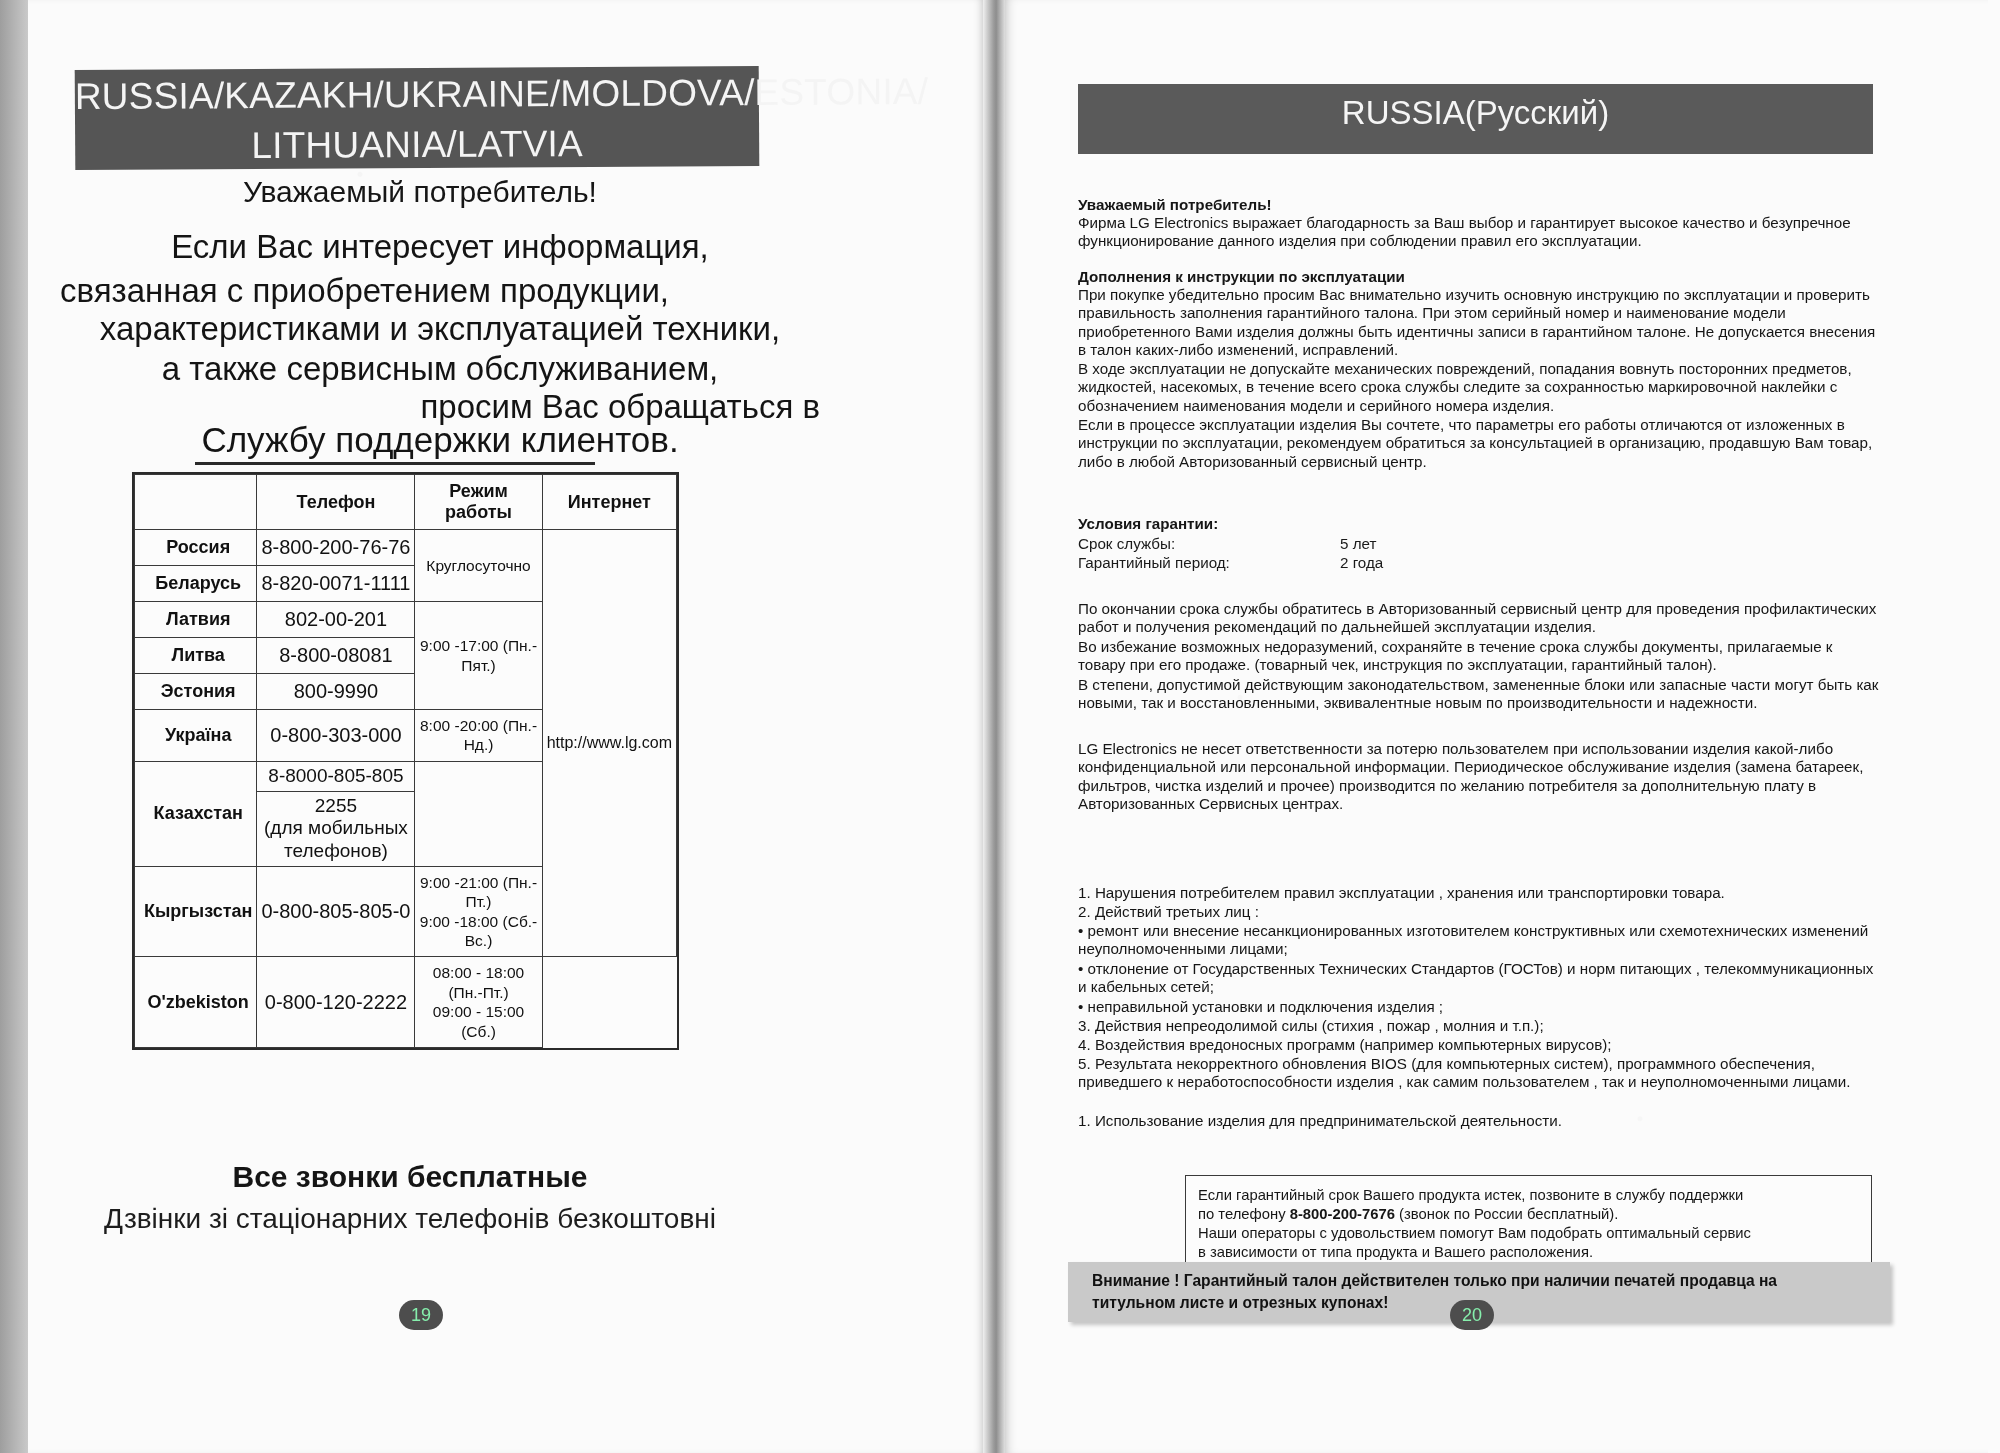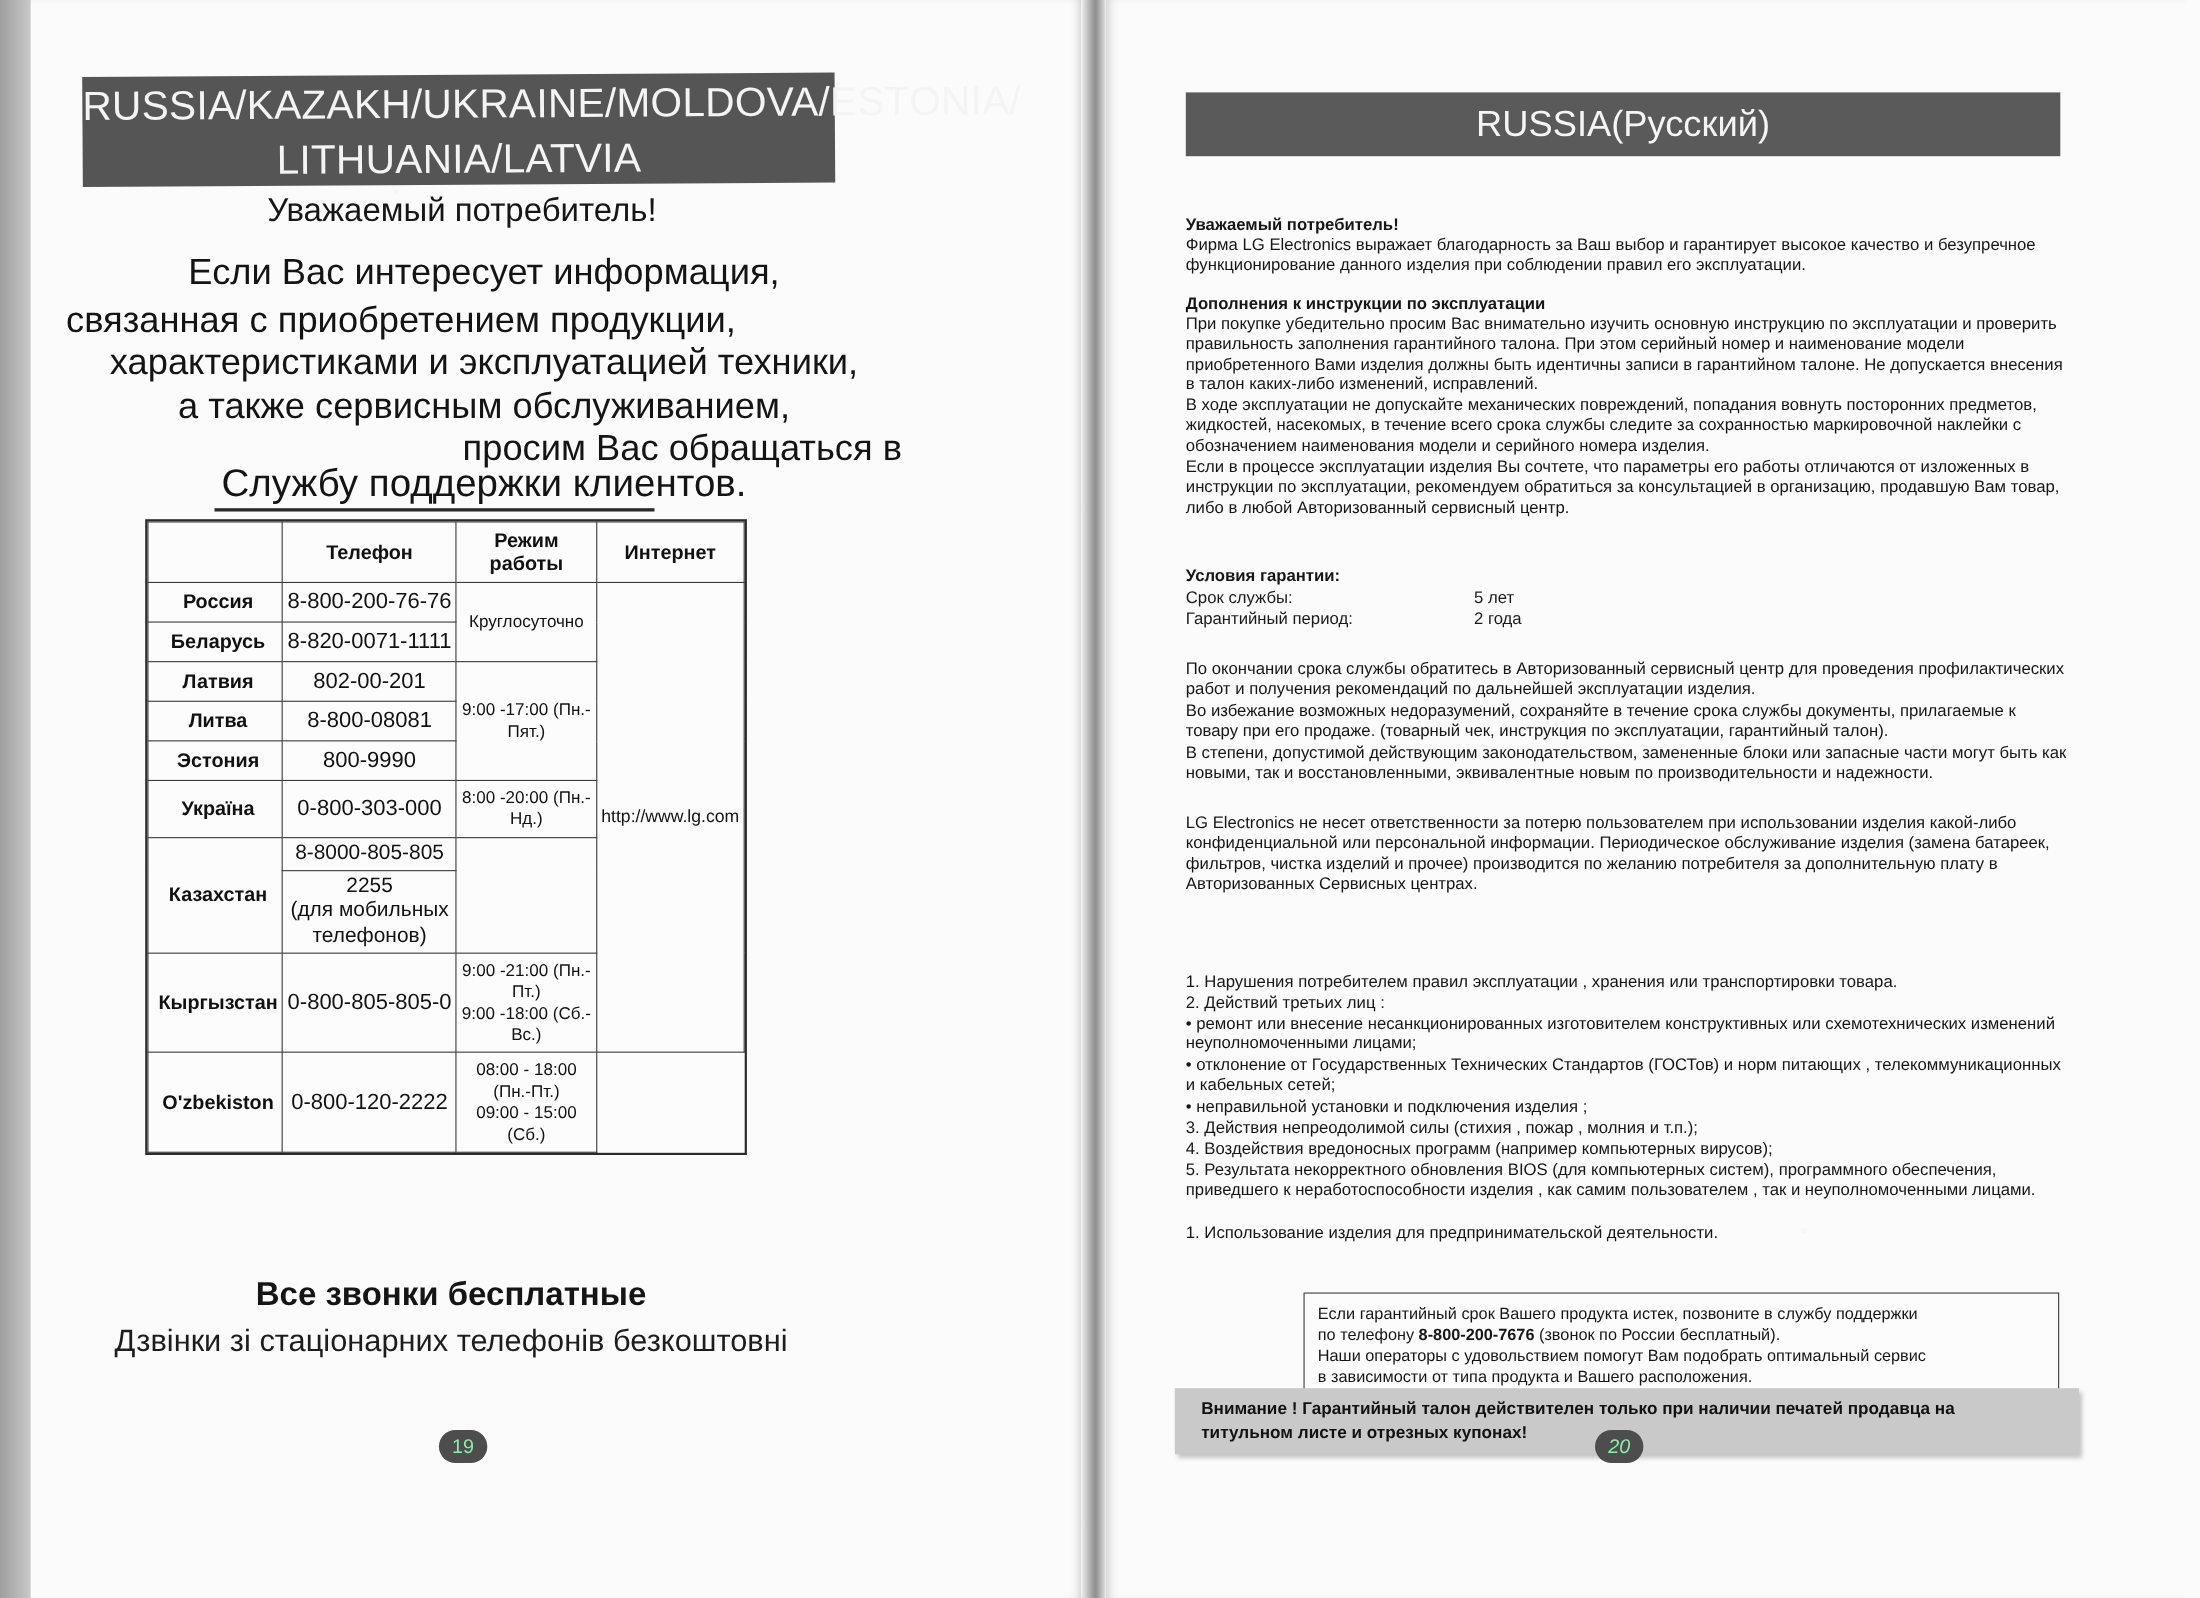--- a/index.html
+++ b/index.html
@@ -92,25 +92,25 @@
   #free-calls-sub{
     position:absolute;left:60px;top:1203px;width:700px;text-align:center;
     font-size:28px;color:#1d1d1d;
   }
 
   .page-num{
     position:absolute;width:44px;height:30px;border-radius:15px;background:#4d4d4d;
     color:#86efac;font-size:18px;text-align:center;line-height:30px;
   }
   #pn-left{left:399px;top:1300px;}
-  #pn-right{left:1450px;top:1300px;font-style:italic;}
+  #pn-right{left:1450px;top:1300px;}
 
   
   #rtitle-bar{
-    position:absolute;left:1078px;top:84px;width:795px;height:58px;background:#5a5a5a;
+    position:absolute;left:1078px;top:84px;width:795px;height:70px;background:#5a5a5a;
   }
   #rtitle-bar .t{
     color:#f5f5f5;font-size:33px;line-height:58px;text-align:center;
   }
   .rtext{
     position:absolute;left:1078px;width:806px;
     font-size:15.2px;line-height:18.4px;color:#161616;text-align:left;
   }
   .rh{font-weight:bold;}
 

